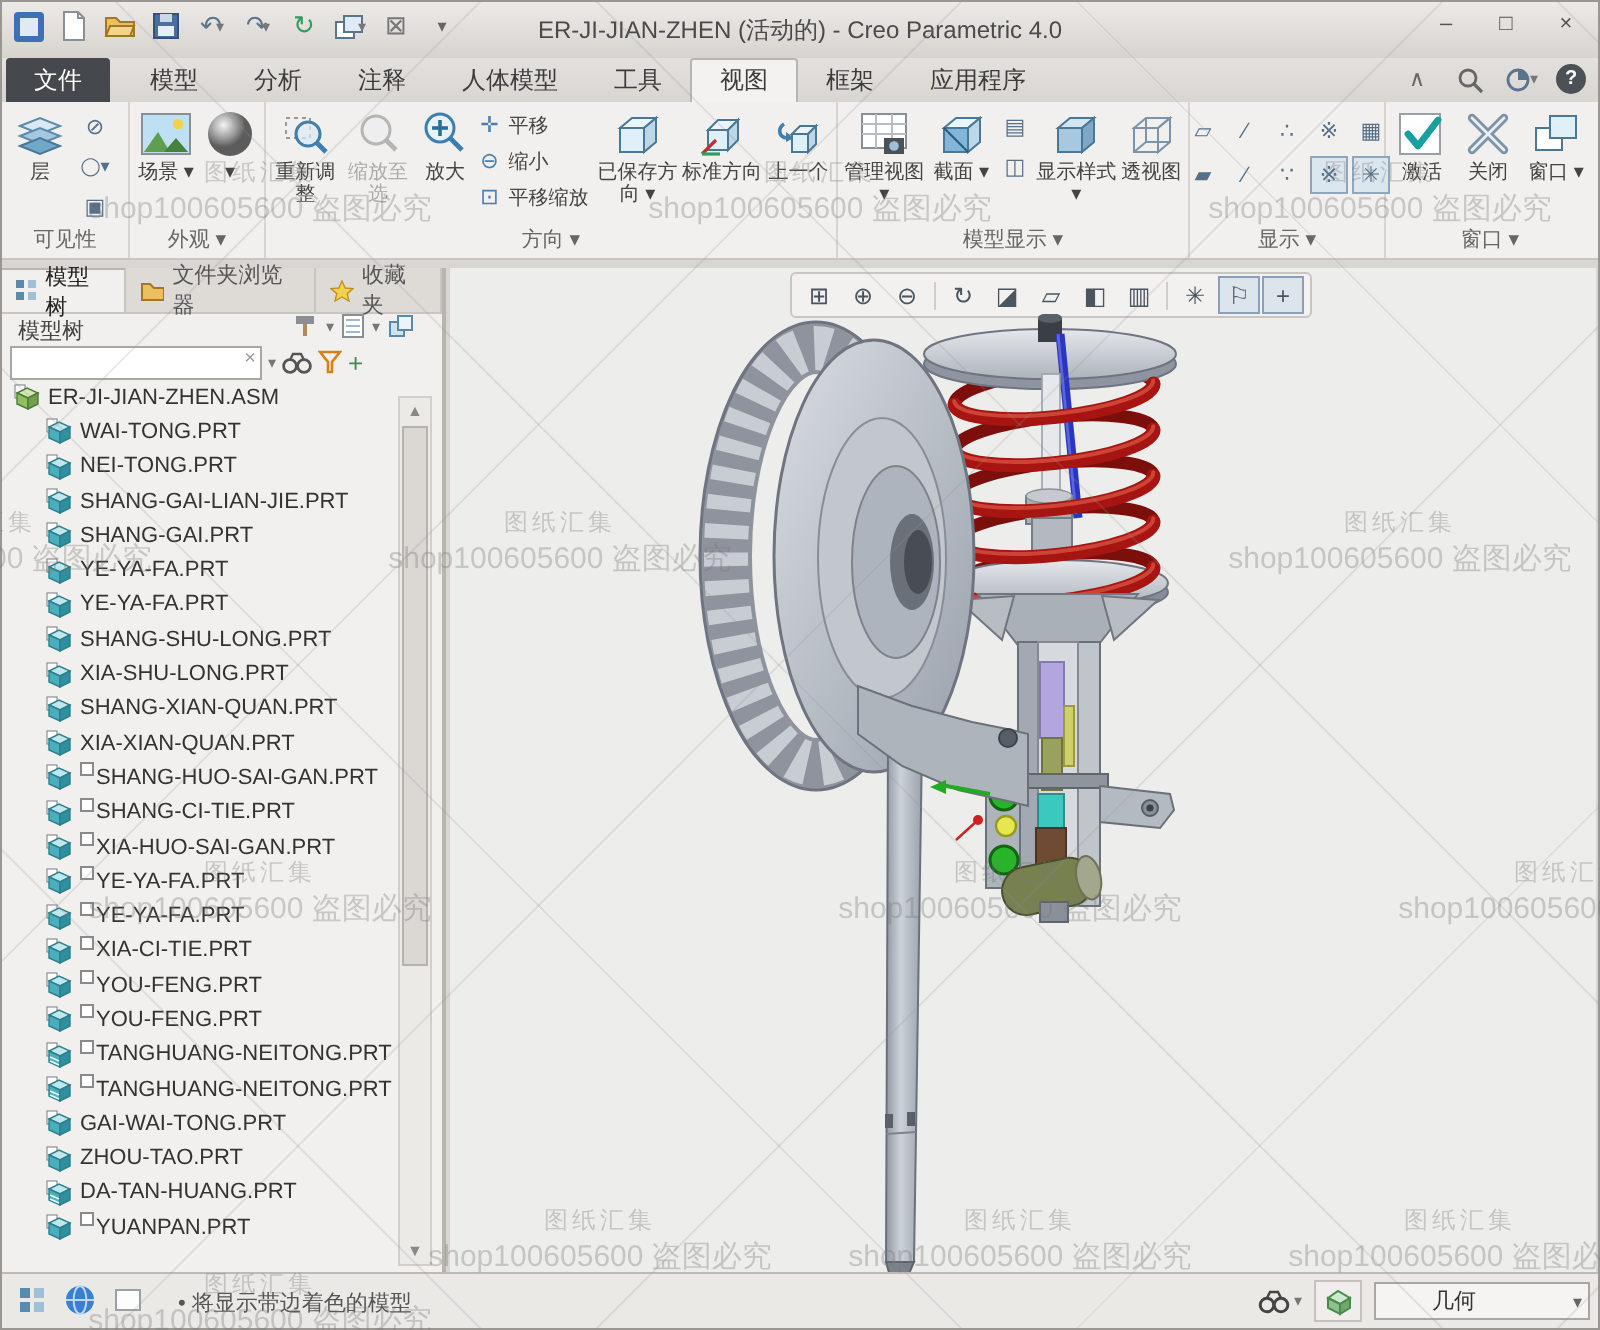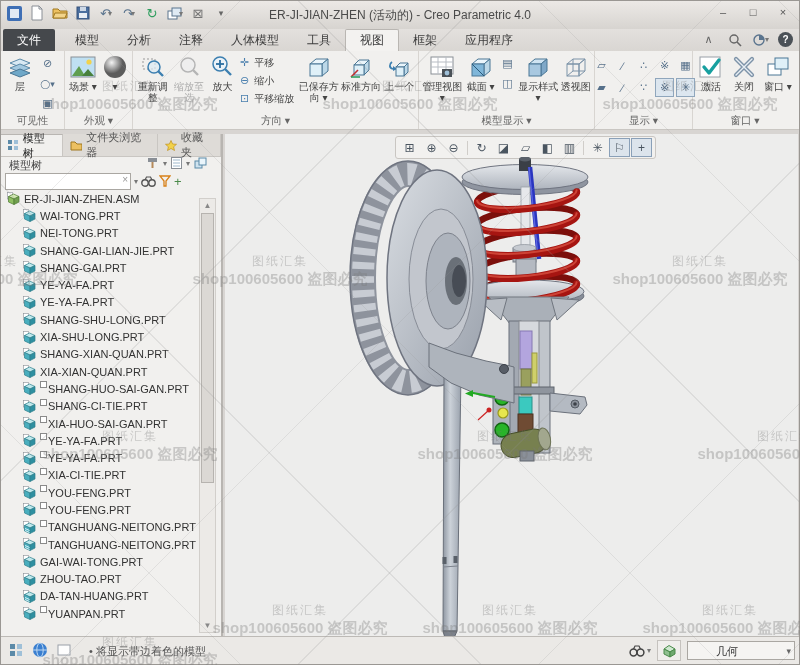--- a/index.html
+++ b/index.html
@@ -100,21 +100,21 @@
     border:1px solid #c5c2be;background:#f0eeec;}
   #sb-filter{width:108px;height:19px;border:1px solid #aaa7a2;background:#f5f4f2;position:relative;
     line-height:19px;padding-left:28px;color:#333;box-sizing:border-box;}
   #sb-filter .caret{position:absolute;right:3px;top:0;color:#666;font-size:9px;}
 
   
   #wm-layer{position:absolute;inset:0;pointer-events:none;z-index:60;}
   .wm{position:absolute;transform:translateX(-50%);text-align:center;color:rgba(120,120,120,.34);
     white-space:nowrap;}
   .wm .l1{font-size:12px;letter-spacing:2px;}
-  .wm .l2{font-size:15px;font-weight:bold;}
+  .wm .l2{font-size:15px;font-weight:normal;}
   #diag-layer{position:absolute;inset:0;pointer-events:none;z-index:59;
     background-image:repeating-linear-gradient(45deg,rgba(145,145,145,.18) 0 1px,transparent 1px 170px),
       repeating-linear-gradient(135deg,rgba(145,145,145,.18) 0 1px,transparent 1px 170px);}
   .caret{font-size:8px;color:#777;}
 </style>
 </head>
 <body>
 
 <div id="app">
 

